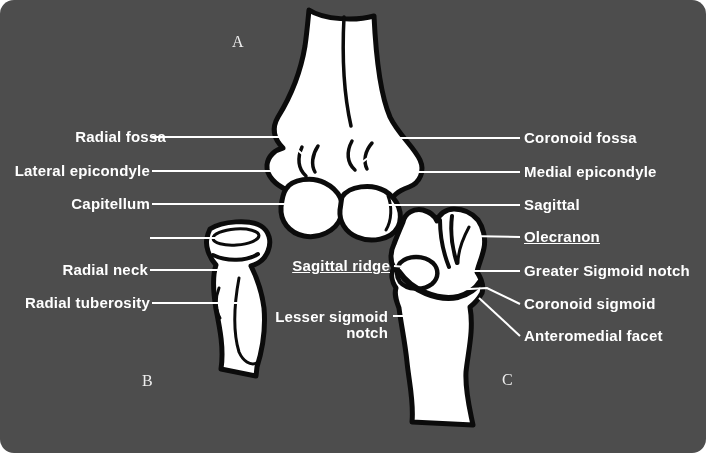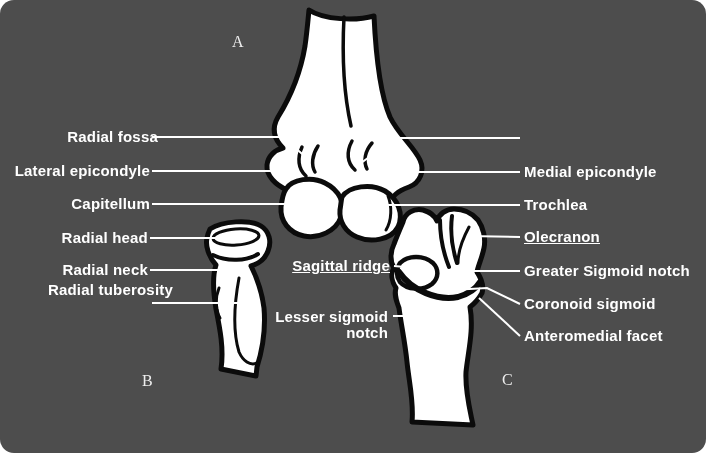--- a/index.html
+++ b/index.html
@@ -88,29 +88,29 @@
       <path d="M520,205 L362,205"></path>
       <path d="M520,237 L467,236"></path>
       <path d="M520,271 L458,271"></path>
       <path d="M520,304 L487,288 L434,291"></path>
       <path d="M520,336 L479,298"></path>
       <path d="M394,266 L428,269"></path>
       <path d="M393,316 L414,316"></path>
     </g>
   </svg>
 
-  <div class="lbl right-align" style="left:8px;top:129;top:129px;width:150px;text-align:right;">Radial fossa</div>
+  <div class="lbl right-align" style="left:16px;top:129;top:129px;width:150px;text-align:right;">Radial fossa</div>
   <div class="lbl right-align" style="left:0;top:163px;width:150px;">Lateral epicondyle</div>
   <div class="lbl right-align" style="left:0;top:196px;width:150px;">Capitellum</div>
-  <div class="lbl right-align" style="left:0;top:230px;width:148px;">Radial head</div>
   <div class="lbl right-align" style="left:0;top:262px;width:148px;">Radial neck</div>
-  <div class="lbl right-align" style="left:0;top:282px;width:150px;padding-left:23px;">Radial tuberosity</div>
+  <div class="lbl right-align" style="left:0;top:295px;width:150px;">Radial tuberosity</div>
 
+  <div class="lbl left-align" style="left:524px;top:130px;">Coronoid fossa</div>
   <div class="lbl left-align" style="left:524px;top:164px;">Medial epicondyle</div>
-  <div class="lbl left-align" style="left:524px;top:197px;">Trochlea</div>
+  <div class="lbl left-align" style="left:524px;top:197px;">Sagittal</div>
   <div class="lbl left-align" style="left:524px;top:229px;text-decoration:underline;">Olecranon</div>
   <div class="lbl left-align" style="left:524px;top:263px;">Greater Sigmoid notch</div>
   <div class="lbl left-align" style="left:524px;top:296px;">Coronoid sigmoid</div>
   <div class="lbl left-align" style="left:524px;top:328px;">Anteromedial facet</div>
 
   <div class="lbl right-align" style="left:260px;top:258px;width:130px;text-decoration:underline;">Sagittal ridge</div>
   <div class="lbl right-align wrap" style="left:268px;top:309px;width:120px;">Lesser sigmoid notch</div>
 
   <div class="letter" style="left:232px;top:33px;">A</div>
   <div class="letter" style="left:142px;top:372px;">B</div>

